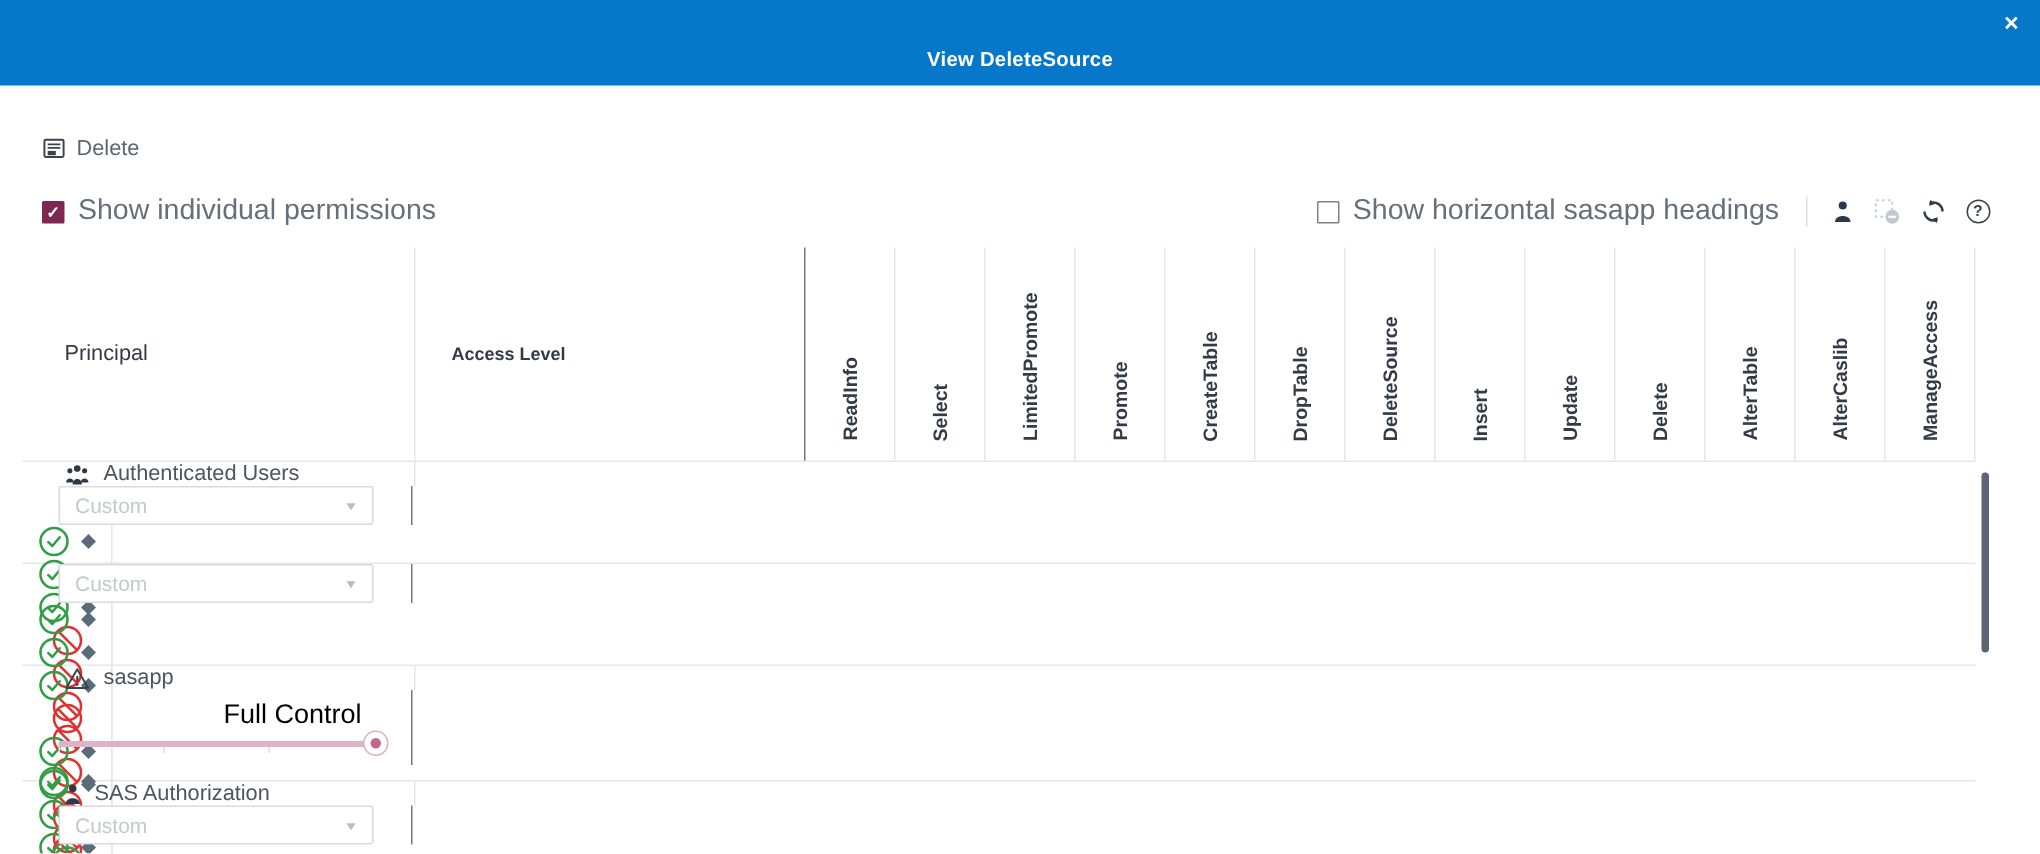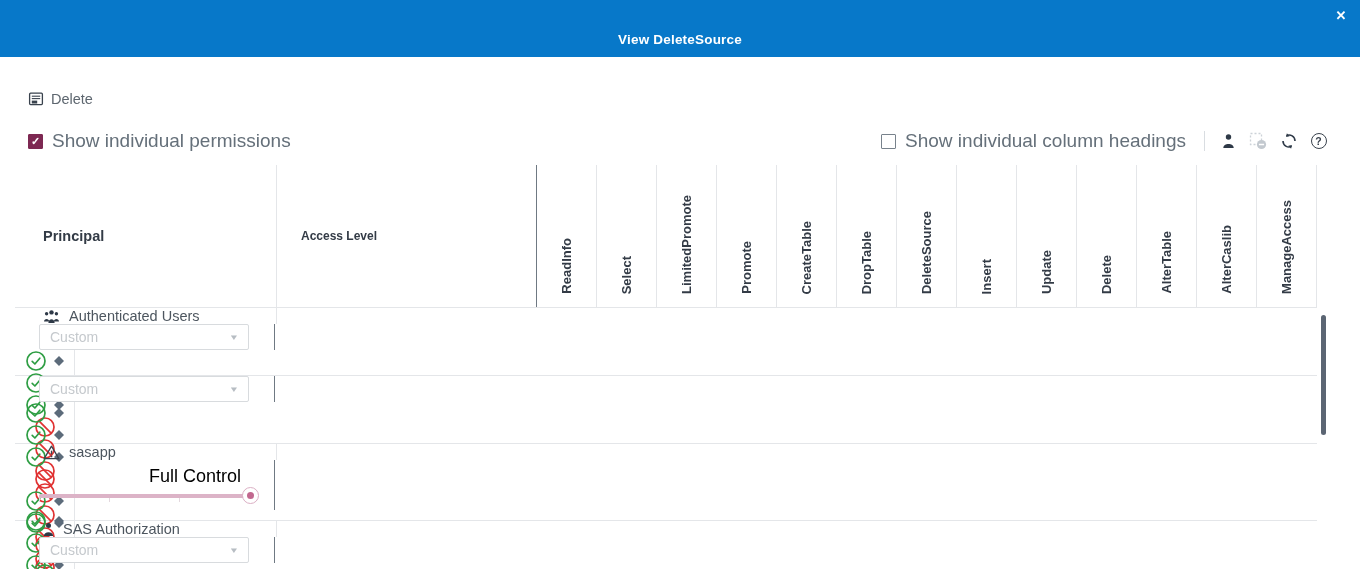--- a/index.html
+++ b/index.html
@@ -29,21 +29,21 @@
   .v-divider { width:1px; height:20px; background:#d9dde1; margin:0 14px 0 18px; }
   .tool-icons { display:flex; align-items:center; gap:11px; }
   .tool-icon { width:19px; height:19px; display:flex; align-items:center; justify-content:center; cursor:pointer; }
   .help-circle { width:16px; height:16px; border:1.4px solid #39424d; border-radius:50%;
     color:#39424d; font-size:10.5px; font-weight:bold; display:flex; align-items:center; justify-content:center; }
 
   
   .table { position:absolute; top:165px; left:15px; width:1302px; }
   .thead { display:flex; height:143px; border-bottom:1px solid #e4e6e9; }
   .th-principal { width:262px; border-right:1px solid #e4e6e9; display:flex; align-items:center;
-    padding-left:28px; font-weight:bold; font-size:14.5px; color:#333b46; }
+    padding-left:28px; font-weight:normal; font-size:14.5px; color:#333b46; }
   .th-access { width:260px; border-right:1px solid #6f7983; display:flex; align-items:center;
     padding-left:24px; font-weight:bold; font-size:12px; color:#333b46; }
   .th-perm { width:60px; border-right:1px solid #e4e6e9; display:flex; align-items:flex-end; justify-content:center; }
   .th-perm .rot { writing-mode:vertical-rl; transform:rotate(180deg); margin-bottom:13px;
     font-weight:bold; font-size:13px; color:#333b46; white-space:nowrap; }
 
   .t-row { display:flex; border-bottom:1px solid #e4e6e9;flex-direction:column; }
   .t-row:nth-child(1) { height:68px; }
   .t-row:nth-child(2) { height:68px; }
   .t-row:nth-child(3) { height:77px; }
@@ -99,21 +99,21 @@
     <span>Delete</span>
   </div>
 
   <div class="controls">
     <div class="ctl-left">
       <span class="cb checked">✓</span>
       <span class="cb-label">Show individual permissions</span>
     </div>
     <div class="ctl-right">
       <span class="cb"></span>
-      <span class="cb-label">Show individual column headings</span>
+      <span class="cb-label">Show horizontal sasapp headings</span>
       <span class="v-divider"></span>
       <span class="tool-icons">
         <span class="tool-icon">
           <svg width="13" height="16" viewBox="0 0 13 16">
             <circle cx="6.5" cy="4" r="2.7" fill="#2e3947"></circle>
             <path d="M1.3 15 C1.3 9.6 11.7 9.6 11.7 15 Z" fill="#2e3947"></path>
           </svg>
         </span>
         <span class="tool-icon">
           <svg width="19" height="19" viewBox="0 0 19 19">

